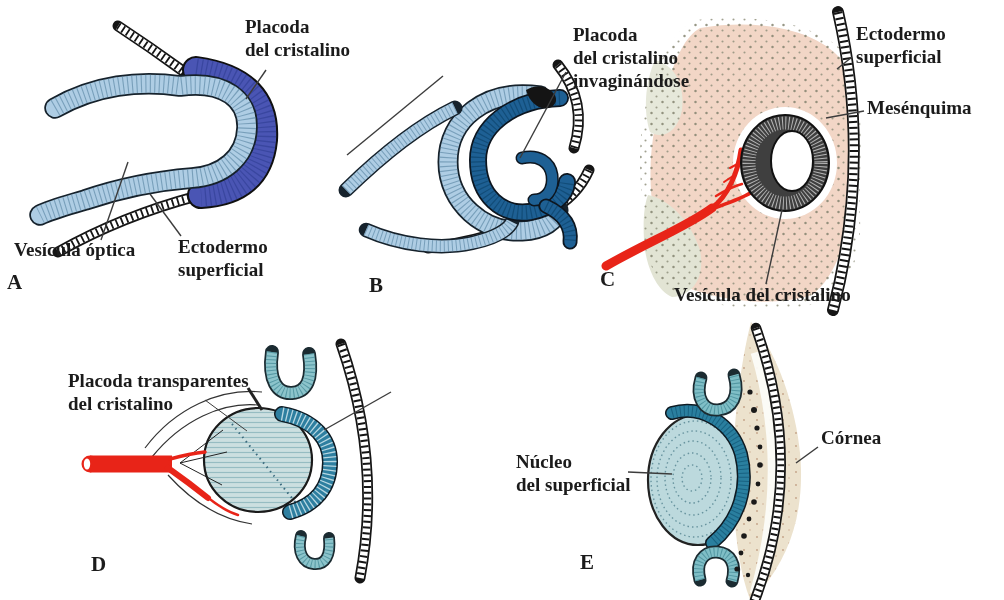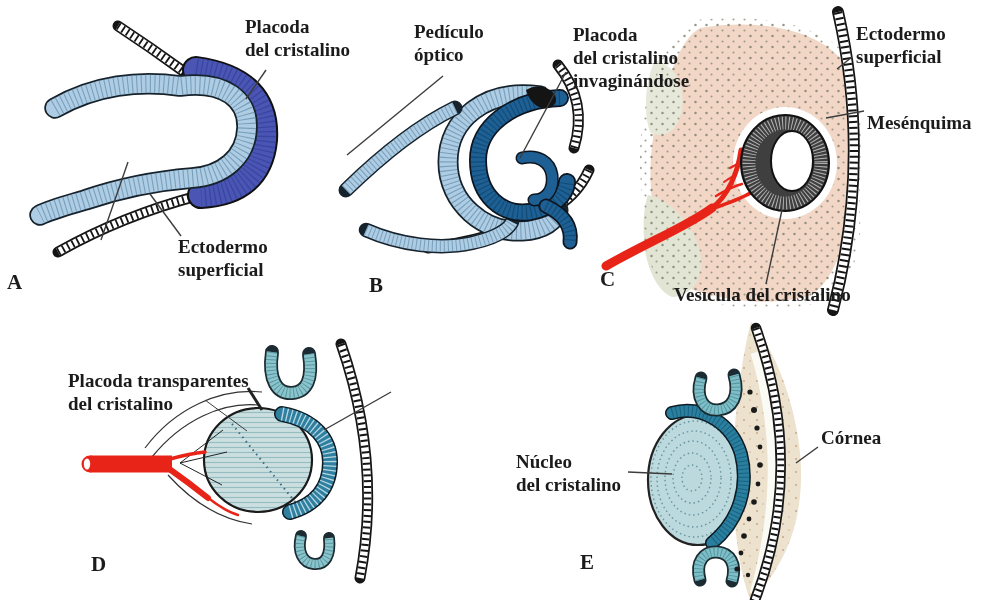--- a/index.html
+++ b/index.html
@@ -252,38 +252,37 @@
   <path d="M766,284 L782,210"></path>
   <path d="M205,400 L247,431" stroke-width="1"></path>
   <path d="M391,392 L324,430"></path>
   <path d="M628,472 L672,474"></path>
   <path d="M818,447 L796,463"></path>
 </g>
 </svg>
 
 <div class="lbl" style="left:245px;top:15px;">Placoda
 del cristalino</div>
+<div class="lbl" style="left:14px;top:238px;">Vesícula óptica</div>
 <div class="lbl" style="left:178px;top:235px;">Ectodermo
 superficial</div>
 <div class="plt" style="left:7px;top:271px;">A</div>
 
-<div class="lbl" style="left:414px;top:20px;">Pedículo
-óptico</div>
 <div class="lbl" style="left:573px;top:23px;">Placoda
 del cristalino
 invaginándose</div>
 <div class="plt" style="left:369px;top:274px;">B</div>
 
 <div class="lbl" style="left:856px;top:22px;">Ectodermo
 superficial</div>
-<div class="lbl" style="left:867px;top:111px;">Mesénquima</div>
+<div class="lbl" style="left:867px;top:96px;">Mesénquima</div>
 <div class="lbl" style="left:674px;top:283px;">Vesícula del cristalino</div>
 <div class="plt" style="left:600px;top:268px;">C</div>
 
 <div class="lbl" style="left:68px;top:369px;">Placoda transparentes
 del cristalino</div>
 <div class="plt" style="left:91px;top:553px;">D</div>
 
 <div class="lbl" style="left:516px;top:450px;">Núcleo
-del cristalino</div>
+del superficial</div>
 <div class="lbl" style="left:821px;top:426px;">Córnea</div>
 <div class="plt" style="left:580px;top:551px;">E</div>
 </div>
 
 </body></html>

